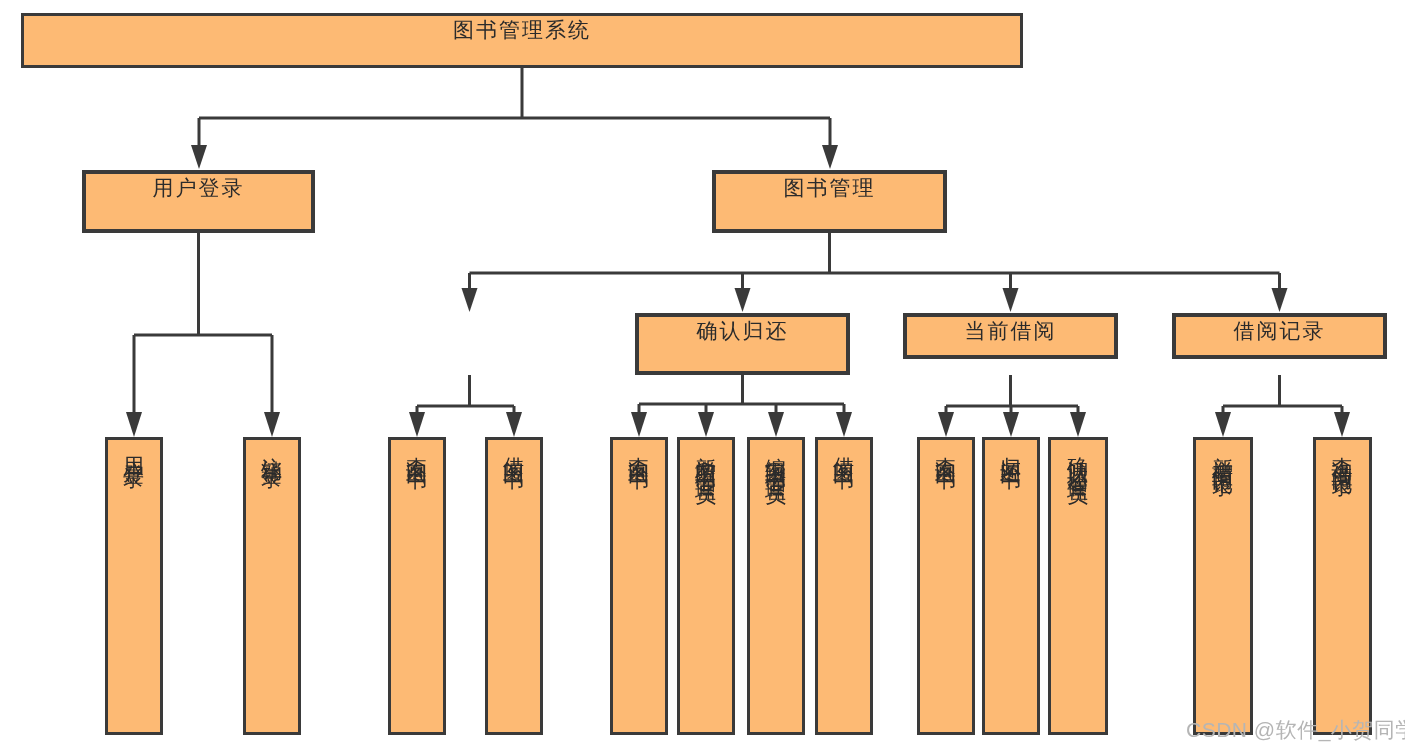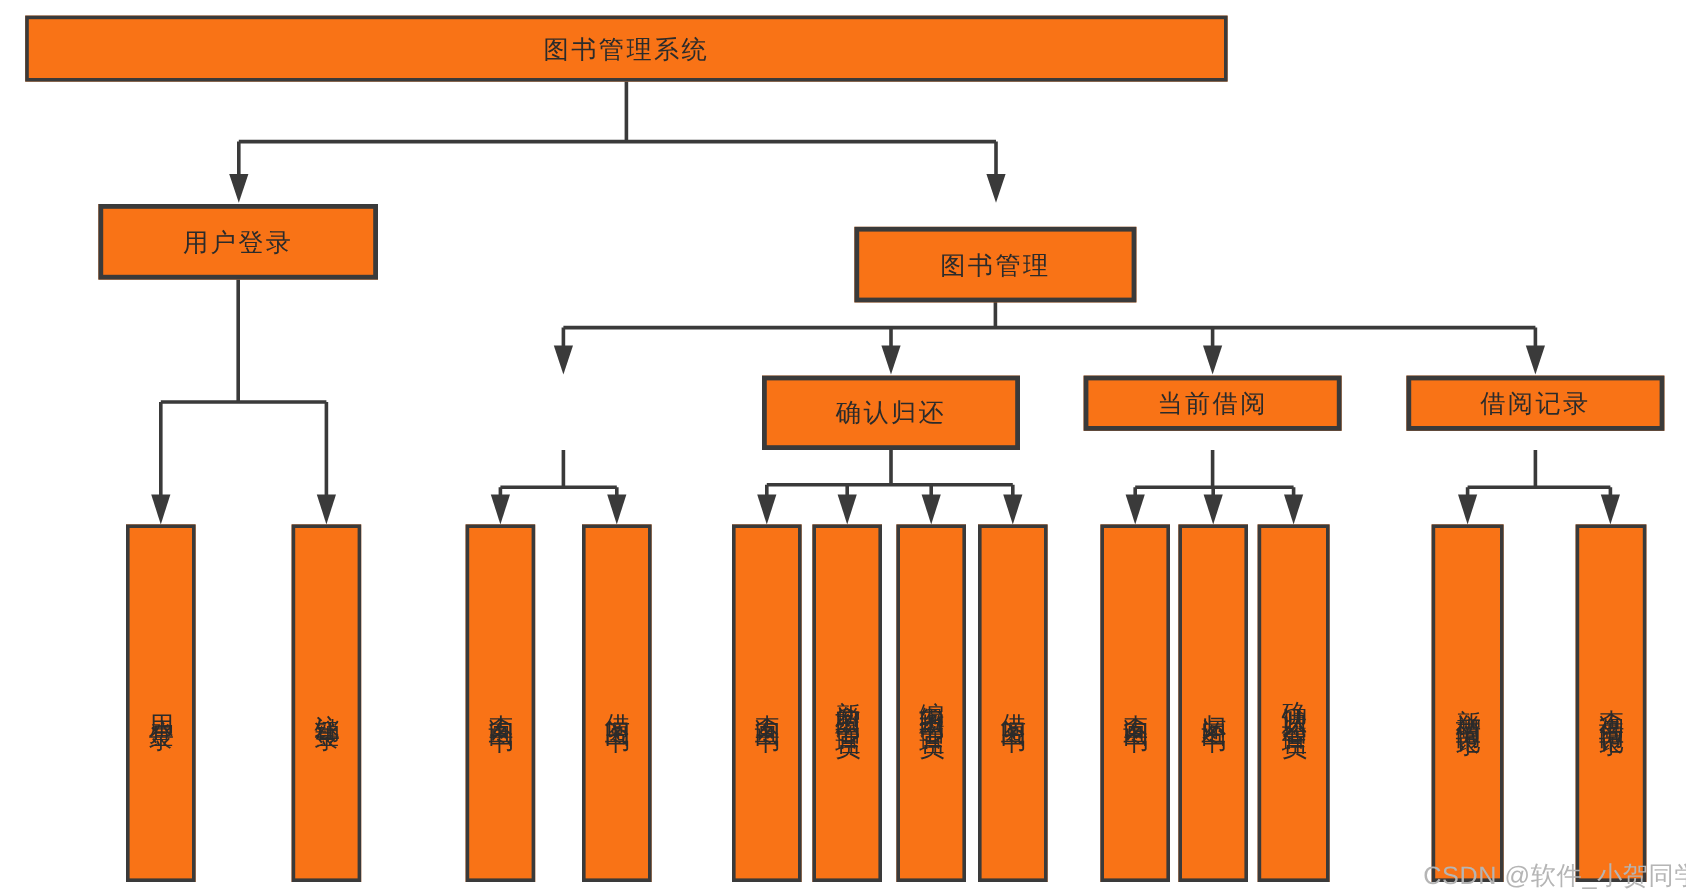--- a/index.html
+++ b/index.html
@@ -17,23 +17,23 @@
     overflow:hidden;
   }
   .wires{
     position:absolute;left:0;top:0;z-index:1;
   }
   .wires path{stroke:var(--line);stroke-width:3;fill:none;}
   .wires polygon{fill:var(--line);stroke:none;}
   .node{
     position:absolute;
     box-sizing:border-box;
-    background:#f97316;
+    background:#fdba74;
     border:3px solid var(--line);
-    display:flex;align-items:center;justify-content:center;
+    display:flex;align-items:flex-start;justify-content:center;
     color:var(--text);
     z-index:2;
   }
   .lv2,.lv3{border-width:4px;}
   .node .hlabel{
     font-size:21px;
     letter-spacing:2px;
     white-space:nowrap;
   }
   .leaf{
@@ -98,21 +98,21 @@
     <polygon points="1334,412 1350,412 1342,437"></polygon>
   </svg>
 
   <div class="node" style="left:21px;top:13px;width:1002px;height:55px;">
     <span class="hlabel">图书管理系统</span>
   </div>
 
   <div class="node lv2" style="left:82px;top:170px;width:233px;height:63px;">
     <span class="hlabel">用户登录</span>
   </div>
-  <div class="node lv2" style="left:712px;top:170px;width:235px;height:63px;margin-top:19px;">
+  <div class="node lv2" style="left:712px;top:170px;width:235px;height:63px;">
     <span class="hlabel">图书管理</span>
   </div>
 
   <div class="node lv3" style="left:635px;top:313px;width:215px;height:62px;">
     <span class="hlabel">确认归还</span>
   </div>
   <div class="node lv3" style="left:903px;top:313px;width:215px;height:46px;">
     <span class="hlabel">当前借阅</span>
   </div>
   <div class="node lv3" style="left:1172px;top:313px;width:215px;height:46px;">

